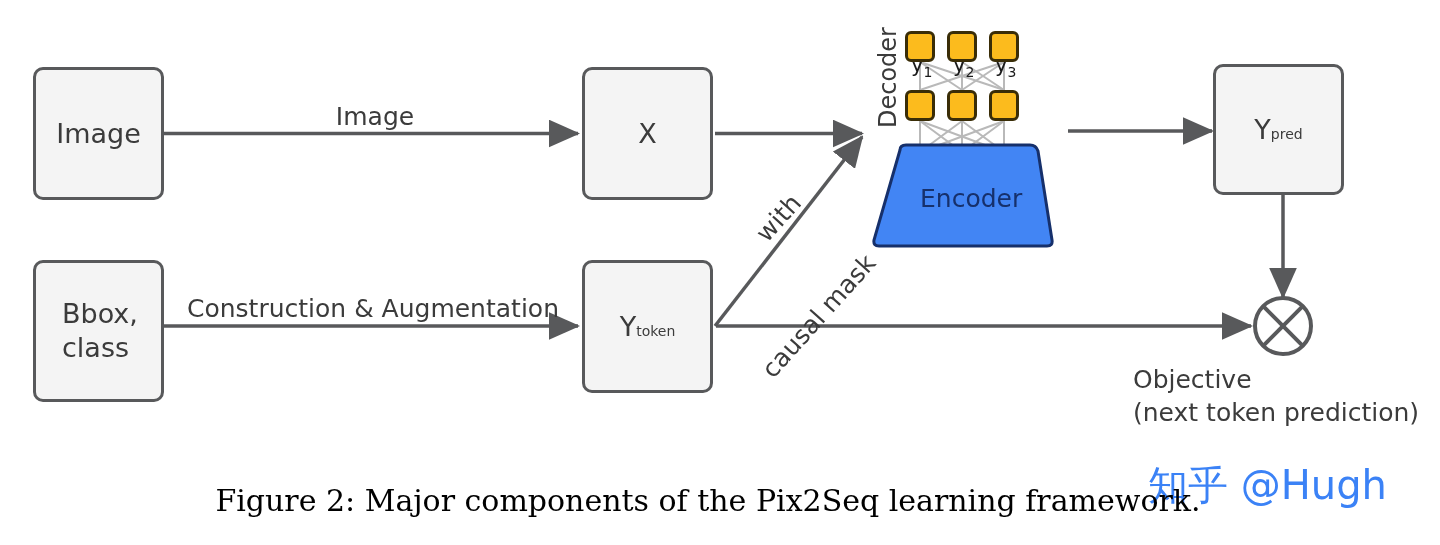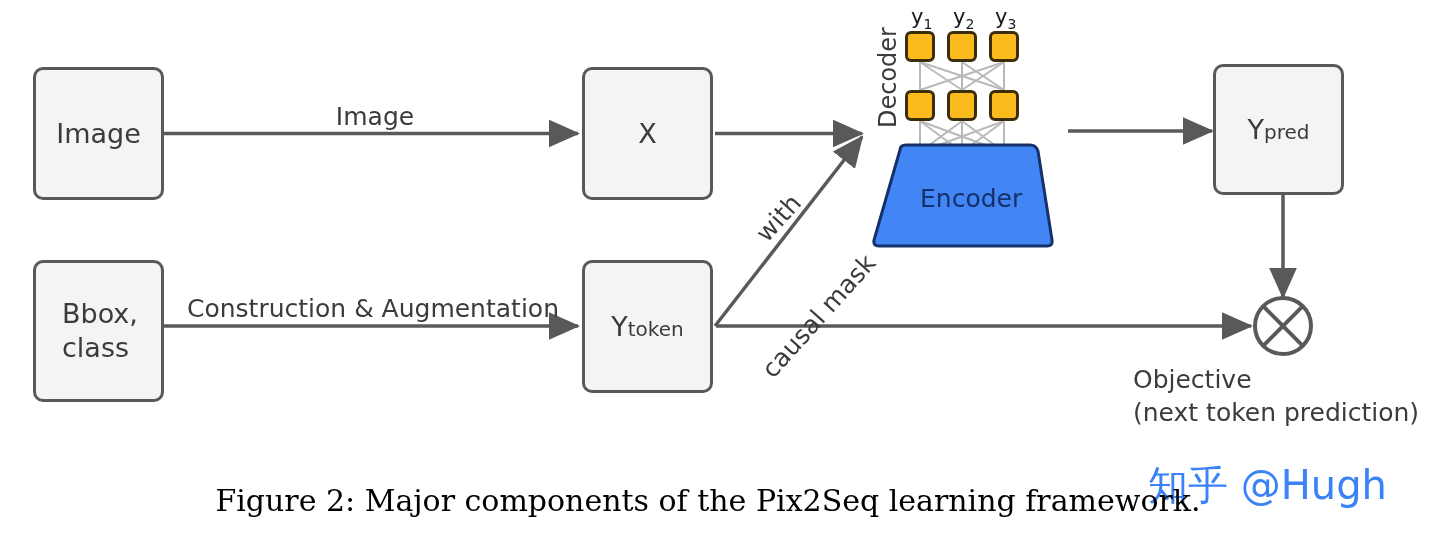--- a/index.html
+++ b/index.html
@@ -33,21 +33,21 @@
     display: flex;
     align-items: center;
     justify-content: center;
     flex-direction: column;
     color: #3b3b3b;
     font-size: 27px;
     line-height: 1.25;
     font-family: "DejaVu Sans", sans-serif;
   }
   .node-box .sub {
-    font-size: 20px;
+    font-size: 14px;
     text-align: center;
   }
   .node-inline {
     display: inline-flex;
     align-items: baseline;
   }
   .edge-label {
     position: absolute;
     color: #3b3b3b;
     font-size: 25px;
@@ -64,20 +64,21 @@
     border: 3px solid #3a2d07;
     border-radius: 6px;
     box-sizing: border-box;
   }
   .token-label {
     position: absolute;
     color: #1a1a1a;
     font-size: 21px;
     font-family: "DejaVu Sans", sans-serif;
     white-space: nowrap;
+    margin-top: 48px;
   }
   .token-label .sub {
     font-size: 14px;
     vertical-align: sub;
   }
   .decoder-label {
     position: absolute;
     color: #3b3b3b;
     font-size: 24px;
     font-family: "DejaVu Sans", sans-serif;

